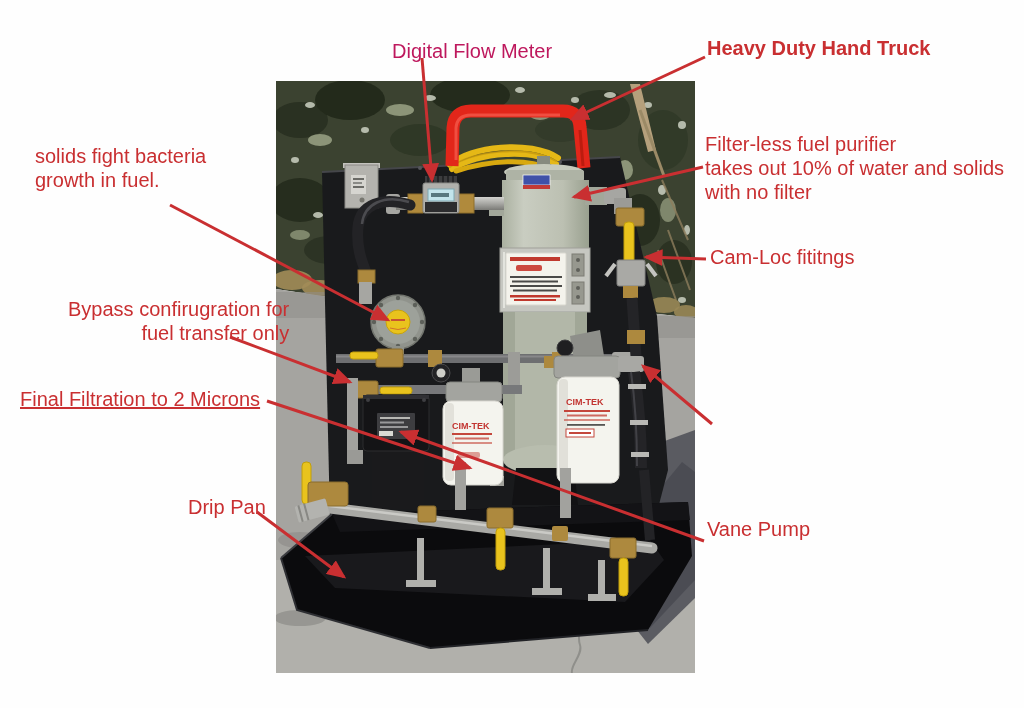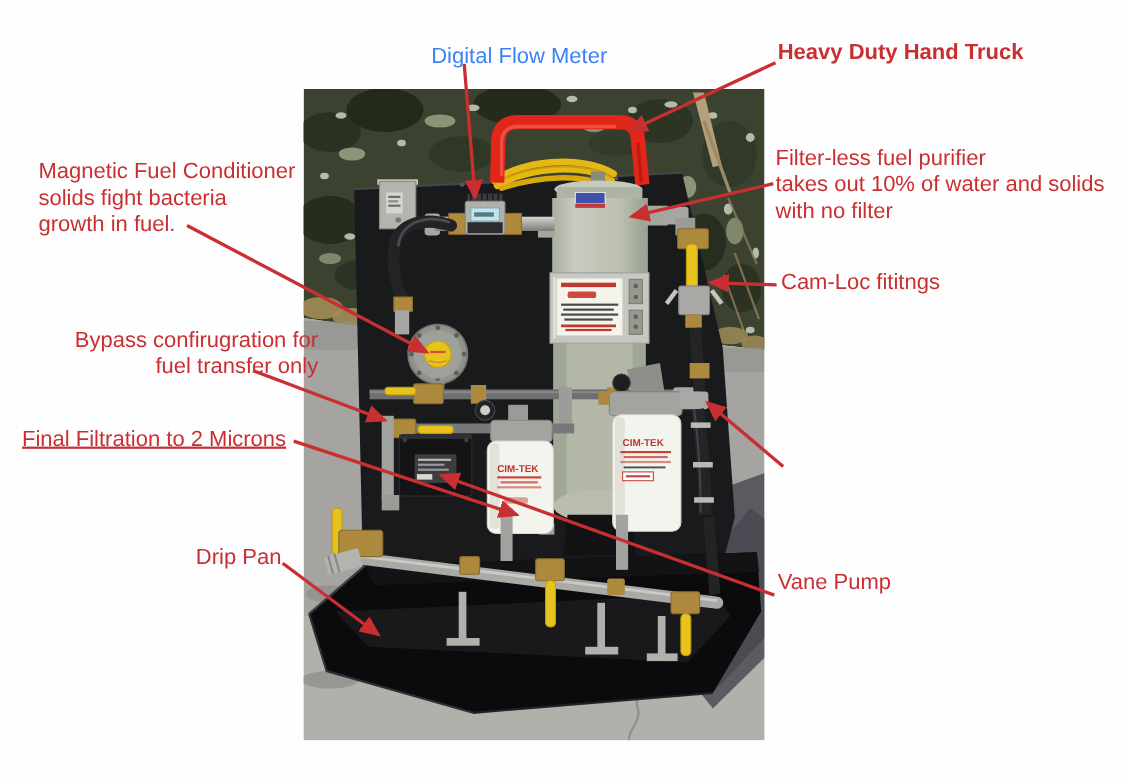--- a/index.html
+++ b/index.html
@@ -8,21 +8,21 @@
   .scene svg{position:absolute;left:0;top:0;}
   .callout{position:absolute;font-size:20px;line-height:24px;white-space:nowrap;}
   .c-digital{left:392px;top:39px;}
   .c-heavy{left:707px;top:36px;}
   .c-magnetic{left:35px;top:144px;}
   .c-filterless{left:705px;top:132px;}
   .c-camloc{left:710px;top:245px;}
   .c-bypass{left:68px;top:297px;}
   .c-final{left:20px;top:387px;}
   .c-powder{left:718px;top:415px;}
-  .c-drip{left:178px;top:495px;}
+  .c-drip{left:188px;top:495px;}
   .c-continuous{left:707px;top:517px;}
 </style>
 </head>
 <body>
 
 <div class="scene">
 <svg width="1024" height="708" viewBox="0 0 1024 708">
   <defs>
     <clipPath id="photoClip">
           <rect x="276" y="81" width="419" height="592"></rect>
@@ -327,28 +327,27 @@
     <line x1="703" y1="167" x2="574" y2="197" marker-end="url(#ah)" stroke="#c92f31"></line>
     <line x1="706" y1="259" x2="646" y2="257" marker-end="url(#ah)" stroke="#c92f31"></line>
     <line x1="230" y1="337" x2="350" y2="382" marker-end="url(#ah)" stroke="#c92f31"></line>
     <line x1="267" y1="401" x2="470" y2="468" marker-end="url(#ah)" stroke="#c92f31"></line>
     <line x1="712" y1="424" x2="643" y2="366" marker-end="url(#ah)" stroke="#c92f31"></line>
     <line x1="257" y1="512" x2="344" y2="577" marker-end="url(#ah)" stroke="#c92f31"></line>
     <line x1="704" y1="541" x2="401" y2="432" marker-end="url(#ah)" stroke="#c92f31"></line>
   </g>
 </svg>
 
-  <div class="callout c-digital" style="color: #3b82f6;">
+  <div class="callout c-digital" style="color: #be185d;">
     <div>Digital Flow Meter</div>
   </div>
   <div class="callout c-heavy" style="color: rgb(201, 47, 49); font-weight: bold;">
     <div>Heavy Duty Hand Truck</div>
   </div>
   <div class="callout c-magnetic" style="color: rgb(201, 47, 49);">
-    <div>Magnetic Fuel Conditioner</div>
     <div>solids fight bacteria</div>
     <div>growth in fuel.</div>
   </div>
   <div class="callout c-filterless" style="color: rgb(201, 47, 49);">
     <div>Filter-less fuel purifier</div>
     <div>takes out 10% of water and solids</div>
     <div>with no filter</div>
   </div>
   <div class="callout c-camloc" style="color: rgb(201, 47, 49);">
     <div>Cam-Loc fititngs</div>

